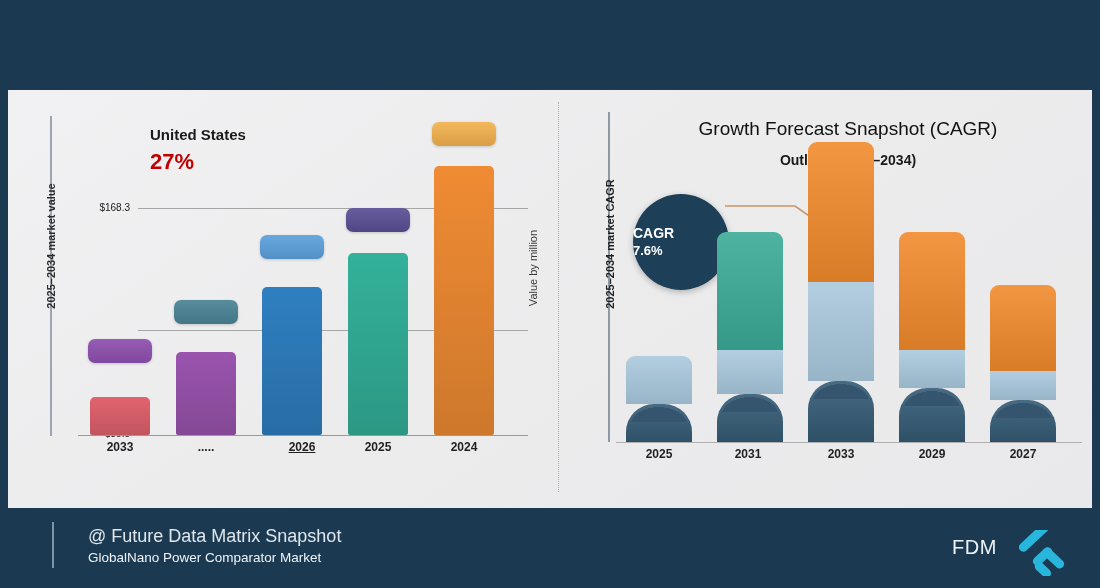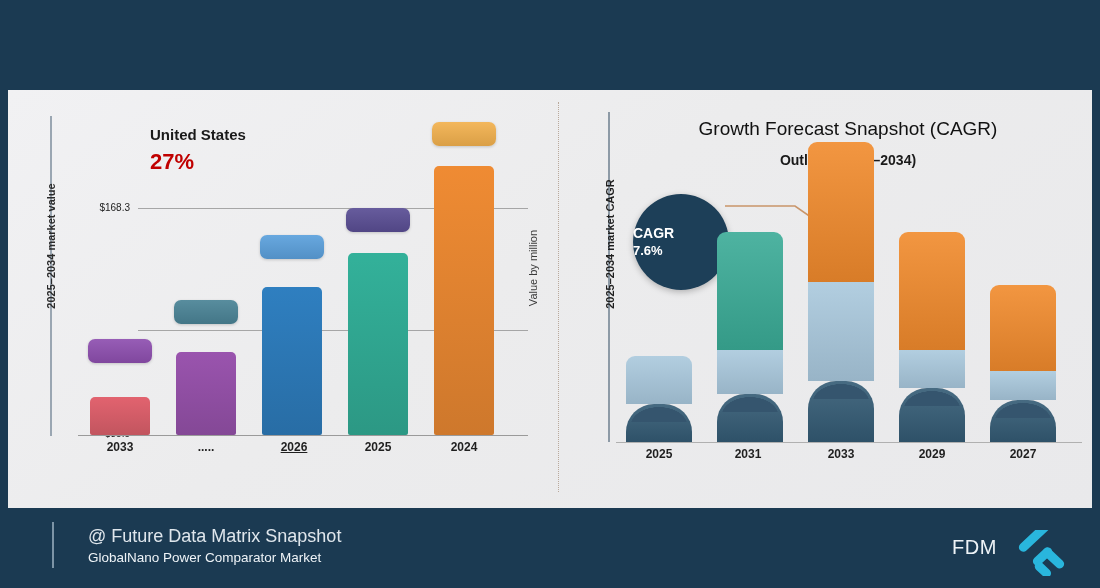--- a/index.html
+++ b/index.html
@@ -195,21 +195,21 @@
         <div class="lbar" style="left: 254px; top: 196.965px; width: 60px; height: 148.035px; background: linear-gradient(rgb(47, 127, 192) 0%, rgb(40, 109, 165) 100%);"></div>
         <div class="lcap" style="left: 252px; top: 144.563px; width: 64px; height: 24px; background: linear-gradient(rgb(104, 168, 223) 0%, rgb(82, 144, 198) 100%);"></div>
         <div class="lbar" style="left: 340px; top: 162.904px; width: 60px; height: 182.096px; background: linear-gradient(rgb(51, 177, 154) 0%, rgb(44, 152, 132) 100%);"></div>
         <div class="lcap" style="left: 338px; top: 118.362px; width: 64px; height: 24px; background: linear-gradient(rgb(103, 92, 157) 0%, rgb(81, 70, 133) 100%);"></div>
         <div class="lbar" style="left: 426px; top: 76.441px; width: 60px; height: 268.559px; background: linear-gradient(rgb(239, 139, 51) 0%, rgb(206, 120, 44) 100%);"></div>
         <div class="lcap" style="left: 424px; top: 31.8996px; width: 64px; height: 24px; background: linear-gradient(rgb(243, 183, 92) 0%, rgb(218, 159, 70) 100%);"></div>
       </div>
     <div class="l-xlabels" id="left-xlabels">
         <div class="l-xlabel" style="left: 69px; top: 0px; width: 86px;">2033</div>
         <div class="l-xlabel" style="left: 155px; top: 0px; width: 86px;">.....</div>
-        <div class="l-xlabel" style="left: 243px; top: 0px; width: 86px; text-decoration: underline;">2026</div>
+        <div class="l-xlabel" style="left: 251px; top: 0px; width: 86px; text-decoration: underline;">2026</div>
         <div class="l-xlabel" style="left: 327px; top: 0px; width: 86px;">2025</div>
         <div class="l-xlabel" style="left: 413px; top: 0px; width: 86px;">2024</div>
       </div>
   </div>
 
   <div class="rchart">
     <div class="r-yaxis-line"></div>
     <div class="r-yaxis-label">2025–2034 market CAGR</div>
 
     <div class="r-title">Growth Forecast Snapshot (CAGR)</div>

